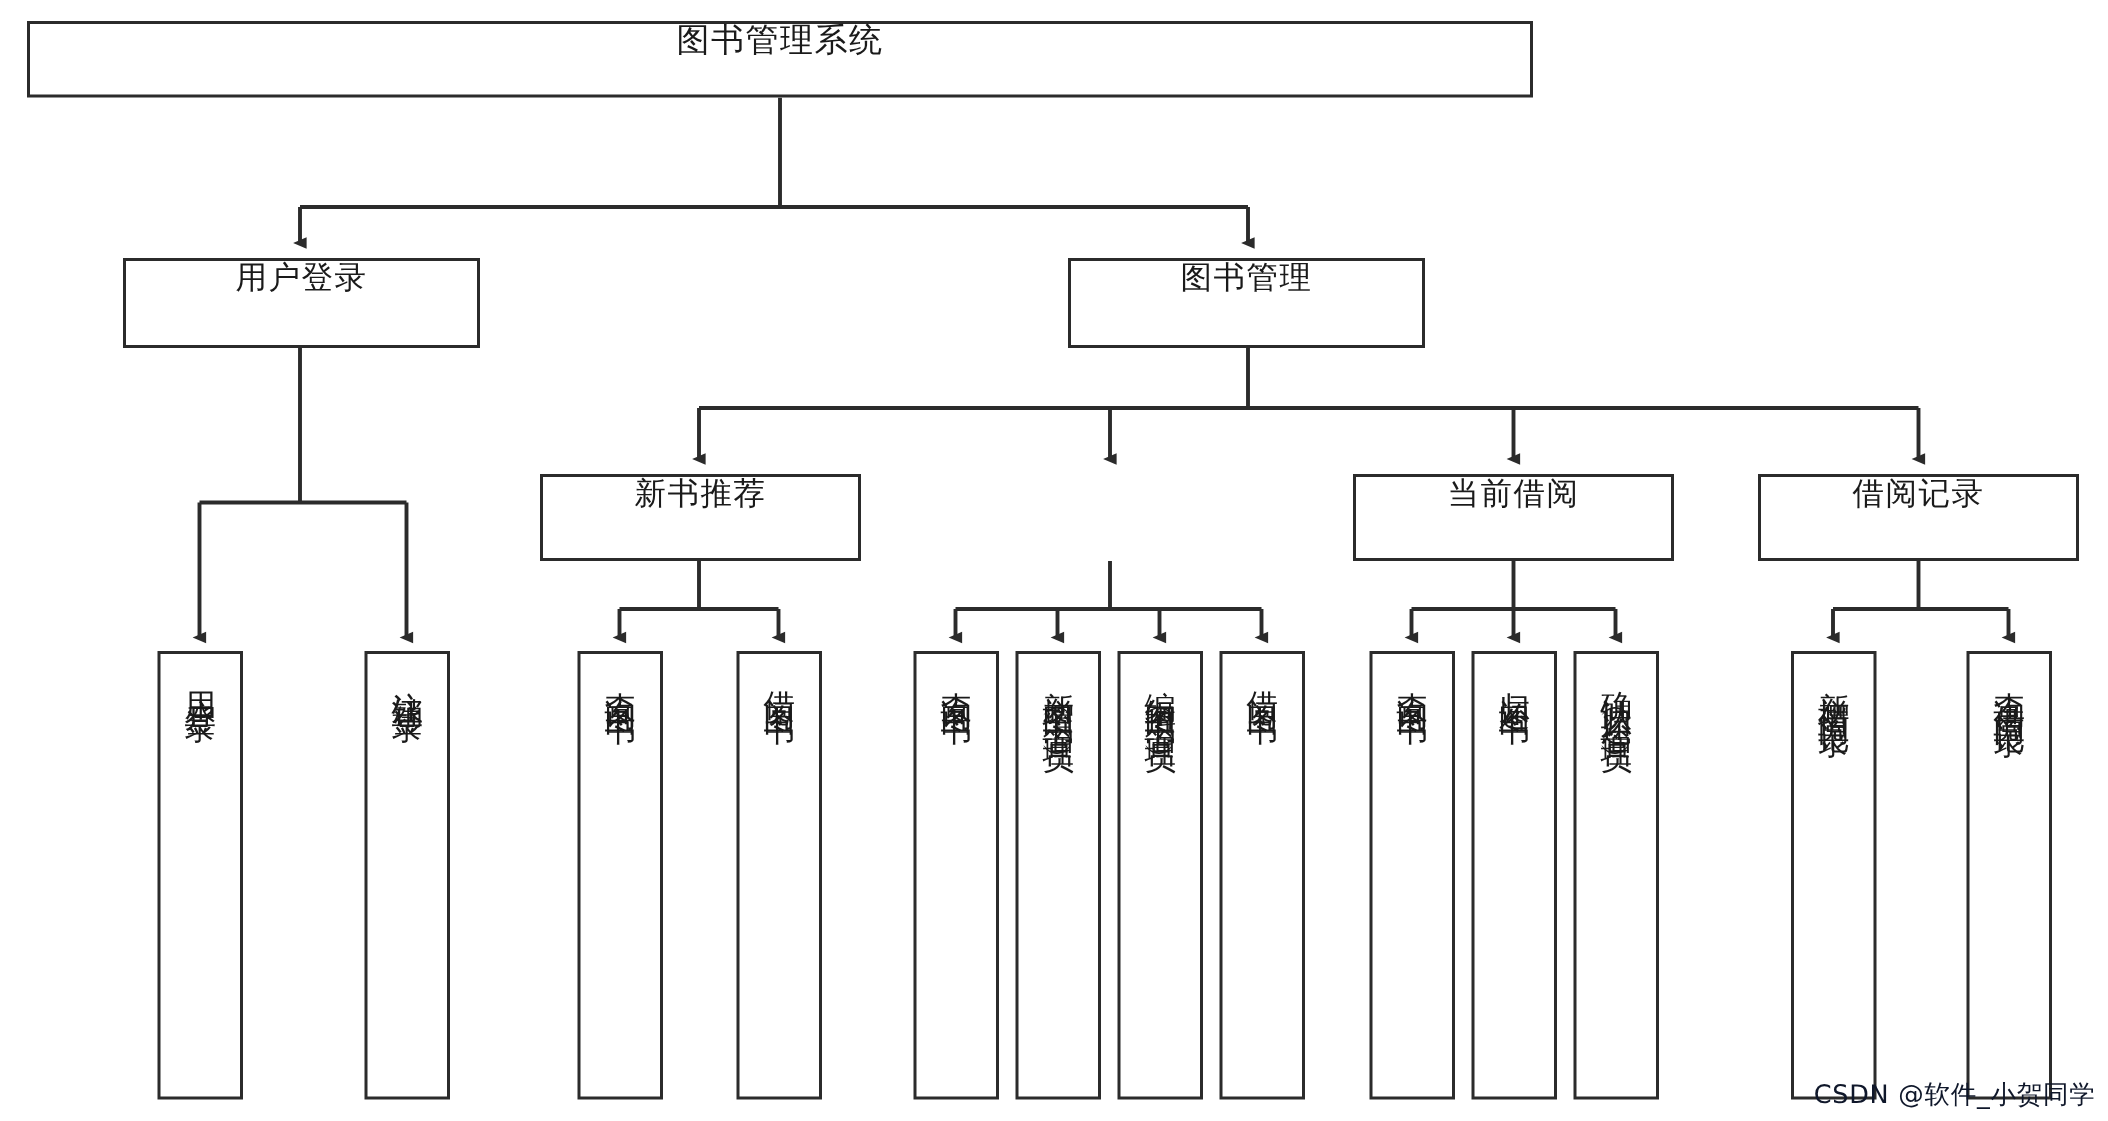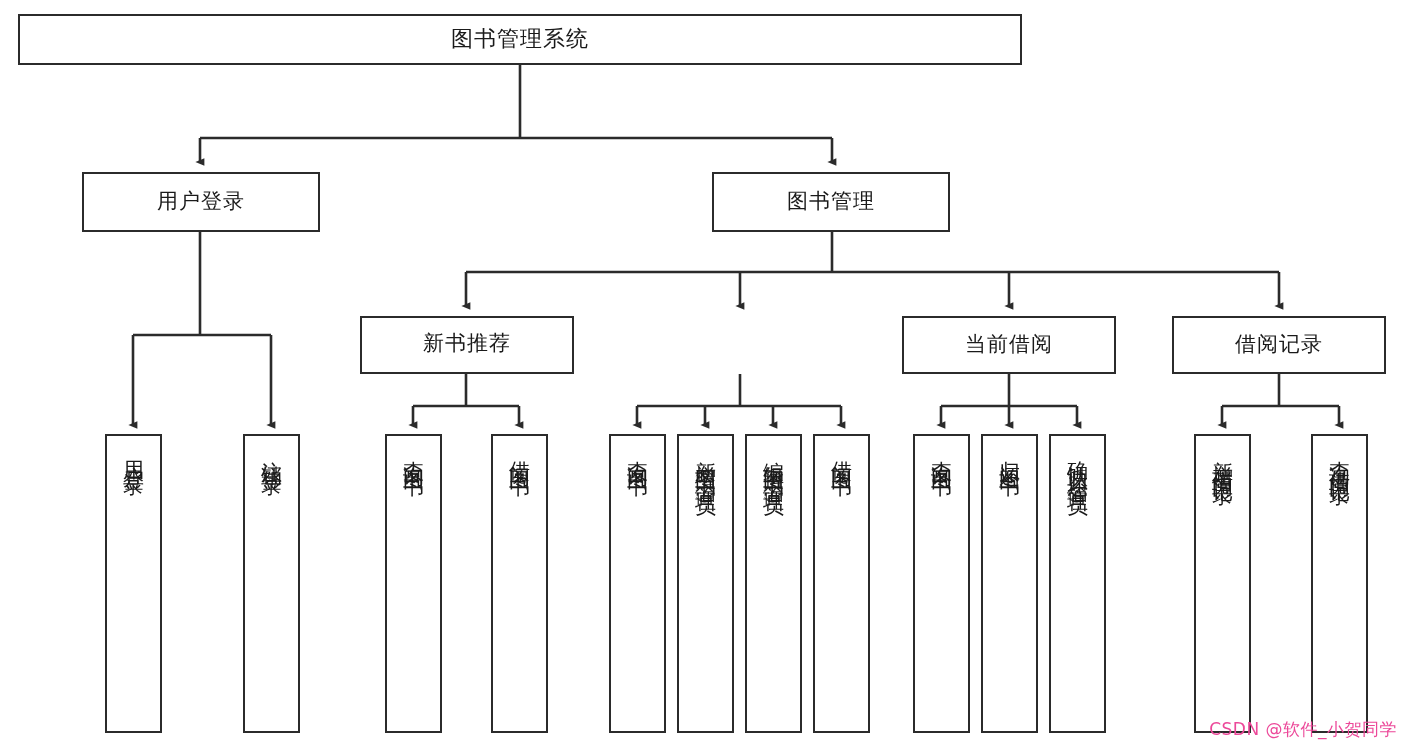--- a/index.html
+++ b/index.html
@@ -24,21 +24,20 @@
     height: 747px;
     pointer-events: none;
   }
   .node {
     position: absolute;
     box-sizing: border-box;
     border: 2px solid #2b2b2b;
     background: #ffffff;
     color: #1a1a1a;
     display: flex;
-    align-items: center;
     justify-content: center;
     z-index: 2;
   }
   .node.horiz {
     font-size: 21px;
     letter-spacing: 1px;
     line-height: 1.1;
   }
   .node.vert {
     align-items: flex-start;
@@ -55,21 +54,21 @@
     text-align: left;
   }
   .node.root {
     font-size: 22px;
   }
   .watermark {
     position: absolute;
     right: 8px;
     bottom: 6px;
     font-size: 17px;
-    color: #ec4899;
+    color: #0f172a;
     letter-spacing: 0.5px;
     z-index: 5;
     white-space: nowrap;
   }
 </style>
 </head>
 <body>
 
 <div id="canvas">
 
@@ -127,21 +126,21 @@
     <span>图书管理系统</span>
   </div>
 
   <div class="node horiz" style="left:82px; top:172px; width:238px; height:60px;">
     <span>用户登录</span>
   </div>
   <div class="node horiz" style="left:712px; top:172px; width:238px; height:60px;">
     <span>图书管理</span>
   </div>
 
-  <div class="node horiz" style="left:360px; top:316px; width:214px; height:58px;font-family:Liberation Mono, monospace;">
+  <div class="node horiz" style="left:360px; top:316px; width:214px; height:58px;">
     <span>新书推荐</span>
   </div>
   <div class="node horiz" style="left:1172px; top:316px; width:214px; height:58px;">
     <span>借阅记录</span>
   </div>
   <div class="node horiz" style="left:902px; top:316px; width:214px; height:58px;">
     <span>当前借阅</span>
   </div>
 
   <div class="node vert" style="left:105px; top:434px; width:57px; height:299px;">

